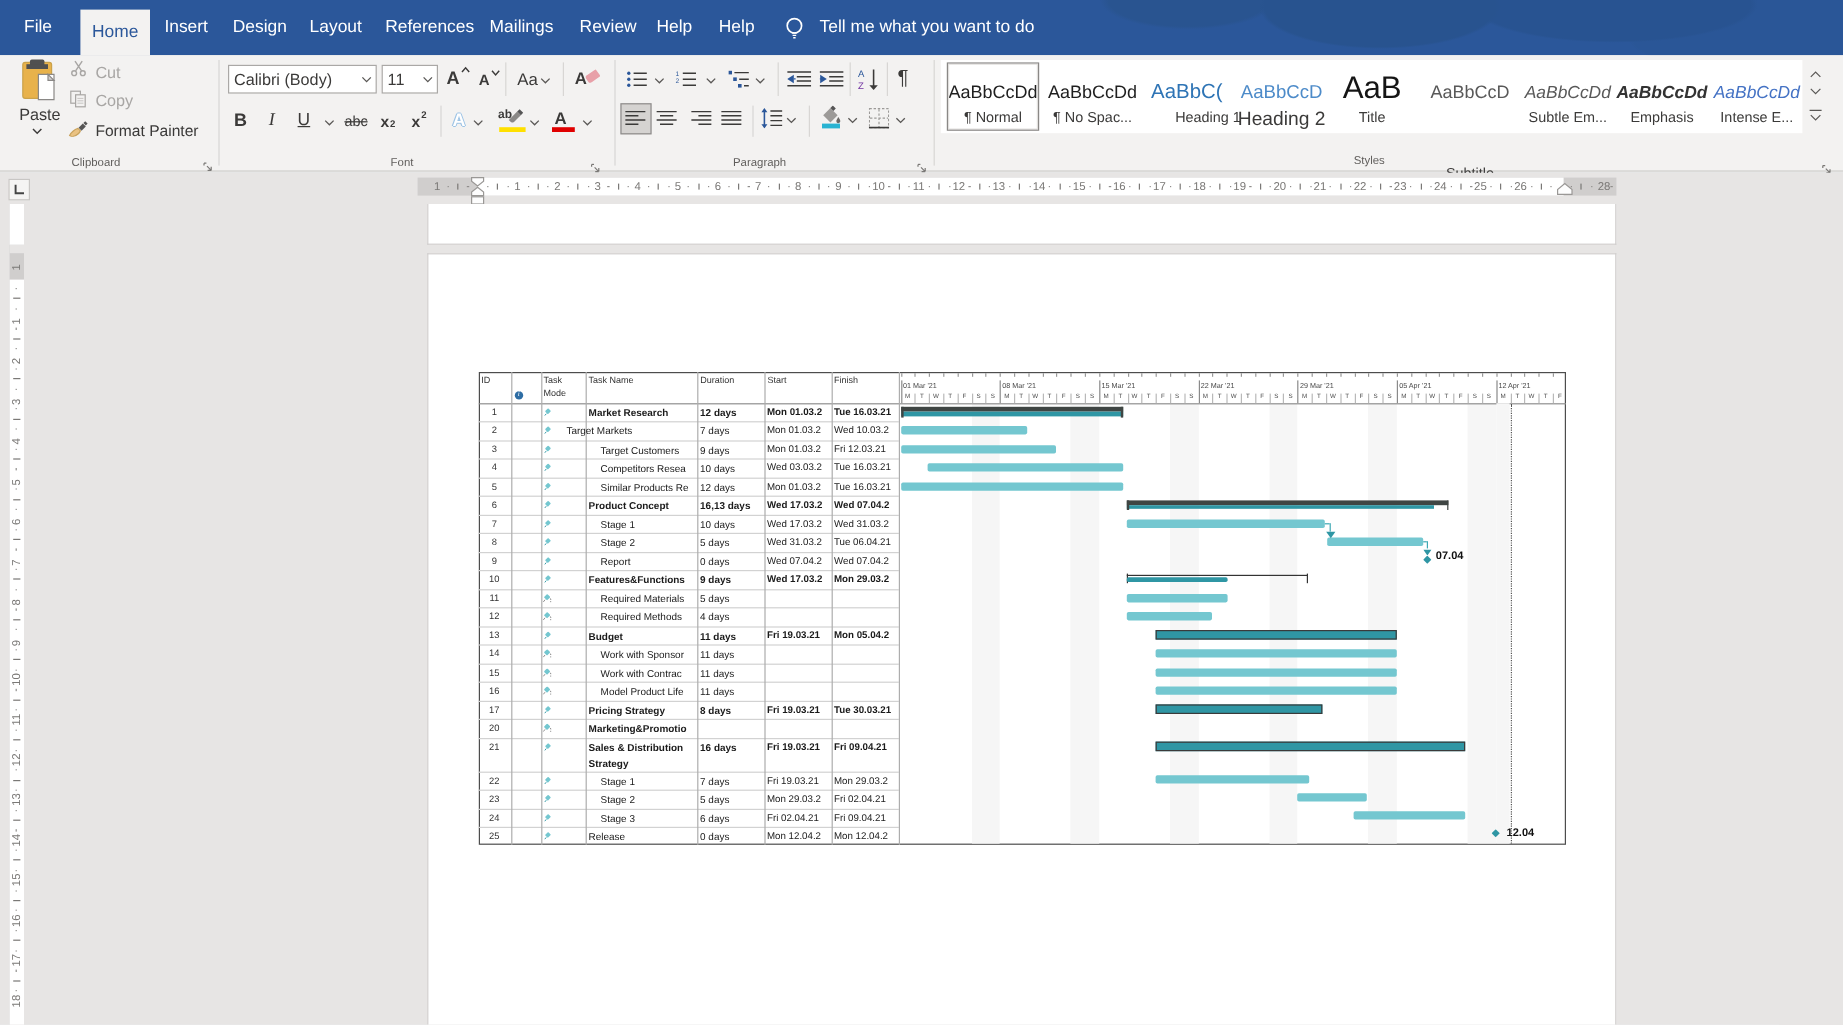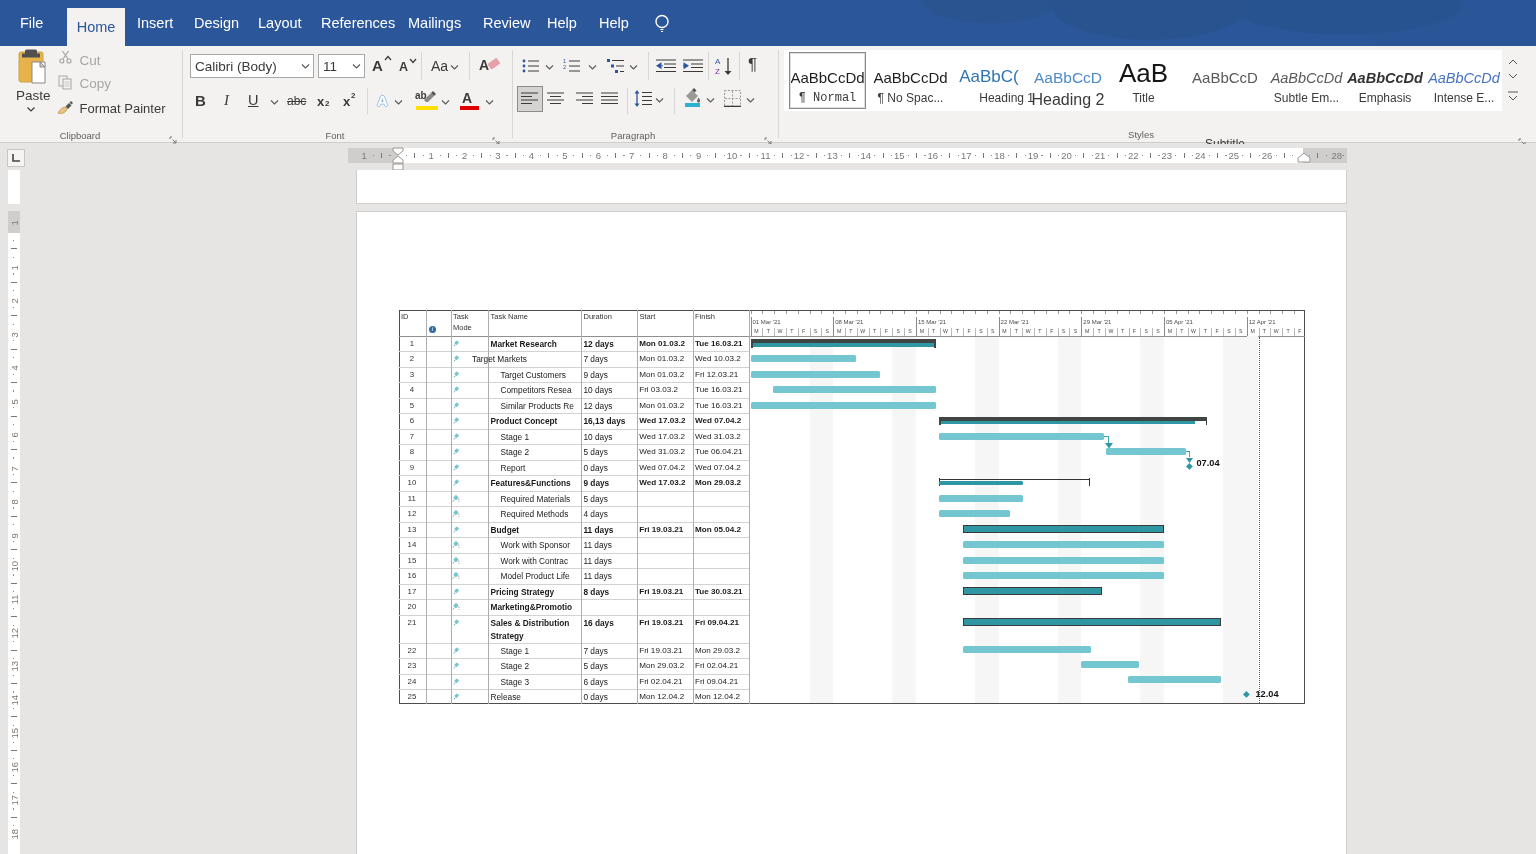--- a/index.html
+++ b/index.html
@@ -10,20 +10,21 @@
     <div style="position:absolute;left:321px;top:0px;height:46px;font-size:14.5px;line-height:46px;color:#fff;white-space:nowrap;">References</div>
     <div style="position:absolute;left:408px;top:0px;height:46px;font-size:14.5px;line-height:46px;color:#fff;white-space:nowrap;">Mailings</div>
     <div style="position:absolute;left:483px;top:0px;height:46px;font-size:14.5px;line-height:46px;color:#fff;white-space:nowrap;">Review</div>
     <div style="position:absolute;left:547px;top:0px;height:46px;font-size:14.5px;line-height:46px;color:#fff;white-space:nowrap;">Help</div>
     <div style="position:absolute;left:599px;top:0px;height:46px;font-size:14.5px;line-height:46px;color:#fff;white-space:nowrap;">Help</div>
     <div style="position:absolute;left:67px;top:8px;width:58px;height:38px;font-size:14.5px;line-height:38px;color:#2b579a;text-align:center;">Home</div>
     <svg style="position:absolute;left:653px;top:14px" width="18" height="20" viewBox="0 0 18 20">
       <circle cx="9" cy="7.5" r="6" fill="none" stroke="#fff" stroke-width="1.4"></circle>
       <path d="M7 13.5h4M7.5 15.5h3M8 17.5h2" stroke="#fff" stroke-width="1.2" fill="none"></path>
     </svg>
+    <div style="position:absolute;left:683px;top:0px;height:46px;font-size:14.5px;line-height:46px;color:#fff;white-space:nowrap;">Tell me what you want to do</div>
     <div style="position:absolute;left:0px;top:46px;width:1536px;height:97px;background:#f3f2f1;border-bottom:1px solid #cfcdcb;"></div>
     <div style="position:absolute;left:182px;top:50px;width:1px;height:88px;background:#d8d6d4;"></div>
     <div style="position:absolute;left:511.5px;top:50px;width:1px;height:88px;background:#d8d6d4;"></div>
     <div style="position:absolute;left:777.5px;top:50px;width:1px;height:88px;background:#d8d6d4;"></div>
     <div style="position:absolute;left:35px;top:129.5px;width:90px;height:12px;font-size:9.5px;color:#605e5c;text-align:center;">Clipboard</div>
     <div style="position:absolute;left:290px;top:129.5px;width:90px;height:12px;font-size:9.5px;color:#605e5c;text-align:center;">Font</div>
     <div style="position:absolute;left:588px;top:129.5px;width:90px;height:12px;font-size:9.5px;color:#605e5c;text-align:center;">Paragraph</div>
     <div style="position:absolute;left:1096px;top:128.5px;width:90px;height:12px;font-size:9.5px;color:#605e5c;text-align:center;">Styles</div>
     <div style="position:absolute;left:169px;top:130.5px;width:10px;height:10px;"><svg width="9" height="9" viewBox="0 0 9 9">
         <path d="M1 1v2M1 1h2M3.5 3.5 7 7M7 4v3M4 7h3" stroke="#7a7876" stroke-width="1" fill="none"></path>
@@ -205,21 +206,21 @@
     <svg style="position:absolute;left:724px;top:90px" width="17" height="17" viewBox="0 0 17 17">
       <path d="M.5 .5h16v16h-16z" fill="none" stroke="#9c9a98" stroke-dasharray="2 1.5"></path>
       <path d="M8.5 1v15M1 8.5h15" stroke="#9c9a98" stroke-dasharray="2 1.5"></path>
       <path d="M0 16.5h17" stroke="#3b3a39" stroke-width="1.6"></path>
     </svg>
     <svg style="position:absolute;left:746px;top:97px" width="9" height="7" viewBox="0 0 9 7">
       <path d="M1 1.5 4.5 5 8 1.5" stroke="#5a5856" stroke-width="1.1" fill="none"></path>
     </svg>
     <div style="position:absolute;left:784px;top:50px;width:718px;height:61px;background:#fff;"></div>
     <div style="position:absolute;left:787.5px;top:69px;width:80px;font-size:15px;color:#1f1f1f;text-align:center;white-space:nowrap;">AaBbCcDd</div>
-    <div style="position:absolute;left:782.5px;top:91px;width:90px;font-size:12px;color:#3b3a39;text-align:center;white-space:nowrap;font-family:Liberation Mono, monospace;">¶ Normal</div>
+    <div style="position:absolute;left:782.5px;top:91px;width:90px;font-size:12px;color:#3b3a39;text-align:center;white-space:nowrap;">¶ Normal</div>
     <div style="position:absolute;left:870.5px;top:69px;width:80px;font-size:15px;color:#1f1f1f;text-align:center;white-space:nowrap;">AaBbCcDd</div>
     <div style="position:absolute;left:865.5px;top:91px;width:90px;font-size:12px;color:#3b3a39;text-align:center;white-space:nowrap;">¶ No Spac...</div>
     <div style="position:absolute;left:949px;top:67px;width:80px;font-size:17px;color:#2e74b5;text-align:center;white-space:nowrap;">AaBbC(</div>
     <div style="position:absolute;left:944px;top:91px;width:90px;font-size:12px;color:#3b3a39;text-align:right;white-space:nowrap;">Heading 1</div>
     <div style="position:absolute;left:1028px;top:68.5px;width:80px;font-size:15.5px;color:#4d8bc9;text-align:center;white-space:nowrap;">AaBbCcD</div>
     <div style="position:absolute;left:1023px;top:91px;width:90px;font-size:16px;color:#3b3a39;text-align:center;white-space:nowrap;">Heading 2</div>
     <div style="position:absolute;left:1103.5px;top:58px;width:80px;font-size:26px;color:#151515;text-align:center;white-space:nowrap;">AaB</div>
     <div style="position:absolute;left:1098.5px;top:91px;width:90px;font-size:12px;color:#3b3a39;text-align:center;white-space:nowrap;">Title</div>
     <div style="position:absolute;left:1185px;top:69px;width:80px;font-size:15px;color:#595959;text-align:center;white-space:nowrap;">AaBbCcD</div>
     <div style="position:absolute;left:1180px;top:91px;width:90px;font-size:12px;color:#3b3a39;text-align:center;white-space:nowrap;margin-top:46px;">Subtitle</div>
@@ -667,21 +668,21 @@
     <div style="position:absolute;left:583.4px;top:369.7px;font-size:8.3px;line-height:10.3px;color:#1a1a1a;white-space:nowrap;">9 days</div>
     <div style="position:absolute;left:639.2px;top:369.7px;font-size:8.1px;line-height:10.1px;color:#1a1a1a;white-space:nowrap;">Mon 01.03.2</div>
     <div style="position:absolute;left:695px;top:369.7px;font-size:8.1px;line-height:10.1px;color:#1a1a1a;white-space:nowrap;">Fri 12.03.21</div>
     <div style="position:absolute;left:398.5px;top:385.2px;width:26.80000000000001px;font-size:7.8px;line-height:9.8px;color:#333;white-space:nowrap;text-align:center;">4</div>
     <svg style="position:absolute;left:452.5px;top:386.2px" width="7" height="7" viewBox="0 0 7 7">
       <rect x="2" y="0.7" width="3.4" height="3.8" rx="0.7" fill="#74c7d0" transform="rotate(45 3.5 2.6)"></rect>
       <path d="M2.2 4.8 1 6.3" stroke="#2f96a4" stroke-width="0.8"></path>
     </svg>
     <div style="position:absolute;left:500.5px;top:385.2px;font-size:8.3px;line-height:10.3px;color:#1a1a1a;white-space:nowrap;">Competitors Resea</div>
     <div style="position:absolute;left:583.4px;top:385.2px;font-size:8.3px;line-height:10.3px;color:#1a1a1a;white-space:nowrap;">10 days</div>
-    <div style="position:absolute;left:639.2px;top:385.2px;font-size:8.1px;line-height:10.1px;color:#1a1a1a;white-space:nowrap;">Fri 03.03.2</div>
+    <div style="position:absolute;left:639.2px;top:385.2px;font-size:8.1px;line-height:10.1px;color:#1a1a1a;white-space:nowrap;">Wed 03.03.2</div>
     <div style="position:absolute;left:695px;top:385.2px;font-size:8.1px;line-height:10.1px;color:#1a1a1a;white-space:nowrap;">Tue 16.03.21</div>
     <div style="position:absolute;left:398.5px;top:400.7px;width:26.80000000000001px;font-size:7.8px;line-height:9.8px;color:#333;white-space:nowrap;text-align:center;">5</div>
     <svg style="position:absolute;left:452.5px;top:401.7px" width="7" height="7" viewBox="0 0 7 7">
       <rect x="2" y="0.7" width="3.4" height="3.8" rx="0.7" fill="#74c7d0" transform="rotate(45 3.5 2.6)"></rect>
       <path d="M2.2 4.8 1 6.3" stroke="#2f96a4" stroke-width="0.8"></path>
     </svg>
     <div style="position:absolute;left:500.5px;top:400.7px;font-size:8.3px;line-height:10.3px;color:#1a1a1a;white-space:nowrap;">Similar Products Re</div>
     <div style="position:absolute;left:583.4px;top:400.7px;font-size:8.3px;line-height:10.3px;color:#1a1a1a;white-space:nowrap;">12 days</div>
     <div style="position:absolute;left:639.2px;top:400.7px;font-size:8.1px;line-height:10.1px;color:#1a1a1a;white-space:nowrap;">Mon 01.03.2</div>
     <div style="position:absolute;left:695px;top:400.7px;font-size:8.1px;line-height:10.1px;color:#1a1a1a;white-space:nowrap;">Tue 16.03.21</div>

